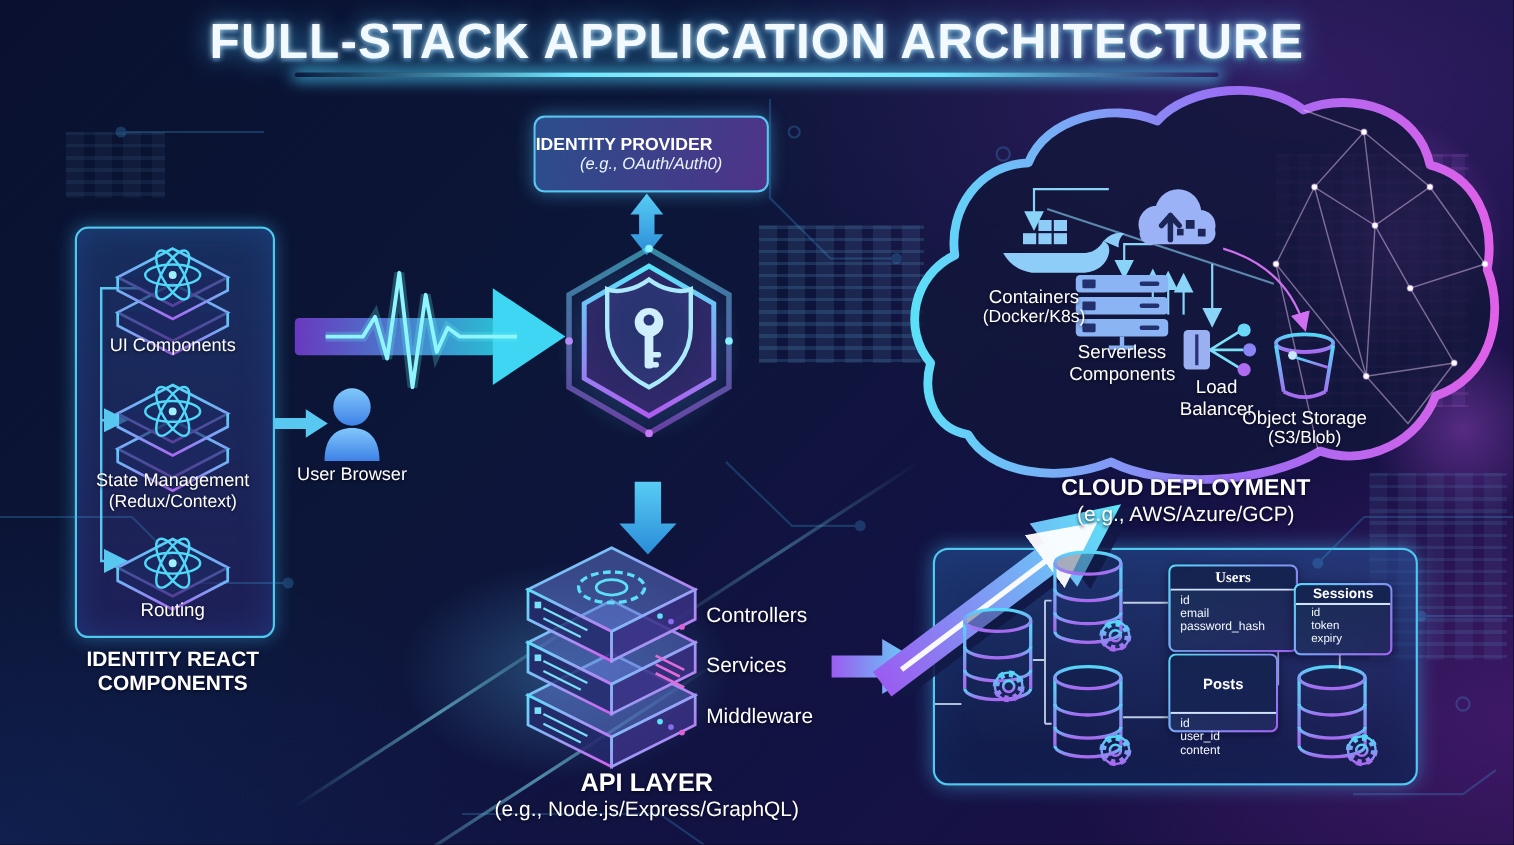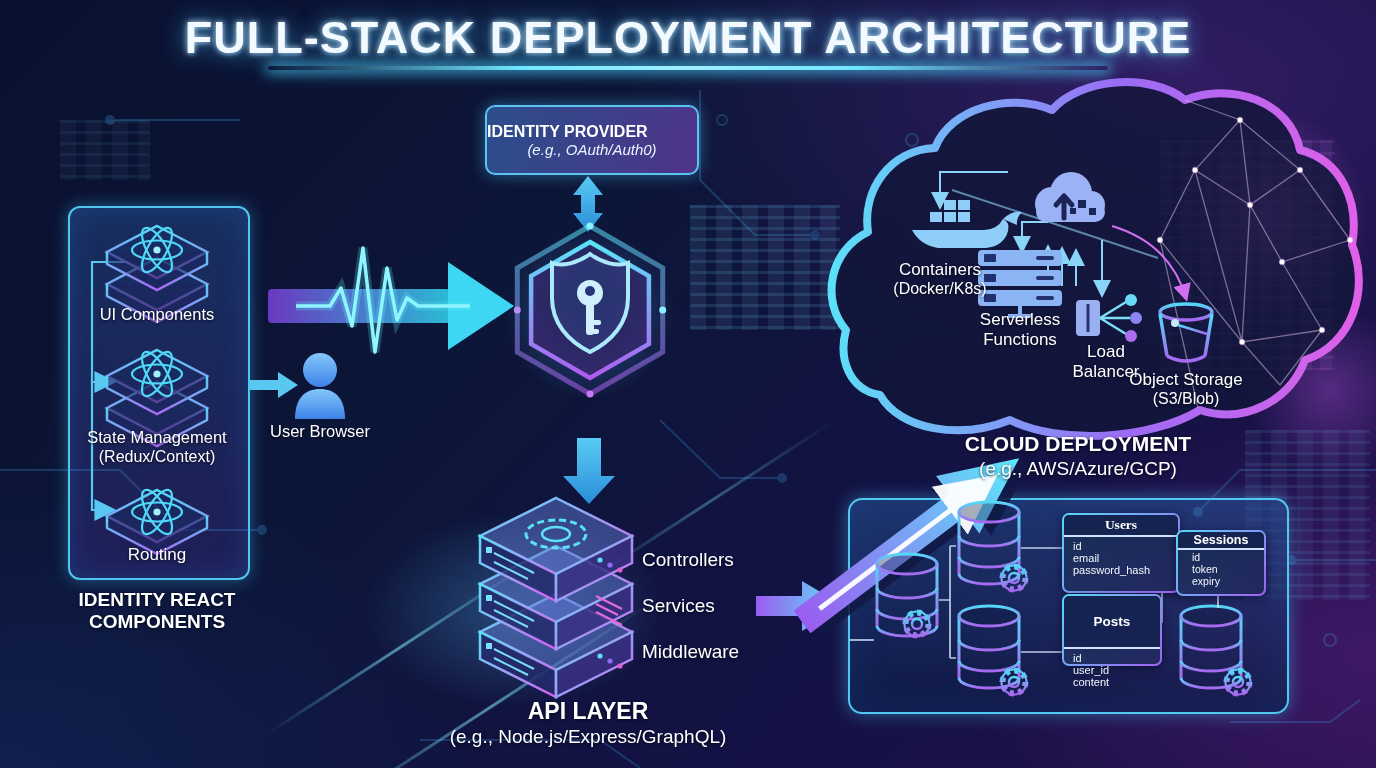--- a/index.html
+++ b/index.html
@@ -64,21 +64,21 @@
   <div class="glow" style="left:1130px;top:60px;width:280px;height:320px;background:radial-gradient(closest-side,rgba(225,100,250,.40),transparent 70%);"></div>
   <div class="glow" style="left:1210px;top:270px;width:240px;height:240px;background:radial-gradient(closest-side,rgba(200,90,245,.35),transparent 70%);"></div>
   <div class="streak" style="left:240px;top:646px;width:320px;transform:rotate(-33deg);"></div>
   <div class="streak" style="left:300px;top:706px;width:380px;transform:rotate(-33deg);"></div>
   <div class="streak" style="left:560px;top:500px;width:300px;transform:rotate(-33deg);opacity:.6;"></div>
   <div class="codebar" style="left:690px;top:205px;width:150px;height:125px;"></div>
   <div class="codebar mg" style="left:1160px;top:140px;width:175px;height:230px;opacity:.45;"></div>
   <div class="codebar" style="left:1245px;top:430px;width:125px;height:170px;opacity:.35;"></div>
   <div class="codebar" style="left:60px;top:120px;width:90px;height:60px;opacity:.25;"></div>
 
-  <div class="lbl" id="title">FULL-STACK DEPLOYMENT ARCHITECTURE</div>
+  <div class="lbl" id="title">FULL-STACK APPLICATION ARCHITECTURE</div>
   <div class="abs" id="title-underline"></div>
 
   <div class="panel" id="frontend-panel"></div>
   <div id="identity-box" class="panel">
     <div class="t1">IDENTITY PROVIDER</div>
     <div class="t2">(e.g., OAuth/Auth0)</div>
   </div>
   <div class="panel" id="db-panel"></div>
 
   <svg class="abs" width="1376" height="768" viewBox="0 0 1376 768" style="left:0;top:0;pointer-events:none;">
@@ -398,21 +398,21 @@
 
 
   <div class="lbl" style="left:642px;top:549px;width:140px;text-align:left;font-size:19px;">Controllers</div>
   <div class="lbl" style="left:642px;top:595px;width:140px;text-align:left;font-size:19px;">Services</div>
   <div class="lbl" style="left:642px;top:641px;width:140px;text-align:left;font-size:19px;">Middleware</div>
   <div class="lbl bold" style="left:478px;top:698px;width:220px;font-size:23px;">API LAYER</div>
   <div class="lbl" style="left:418px;top:726px;width:340px;font-size:19px;">(e.g., Node.js/Express/GraphQL)</div>
 
   <div class="lbl svc-name" style="left:870px;top:260px;width:140px;">Containers</div>
   <div class="lbl svc-sub" style="left:870px;top:280px;width:140px;">(Docker/K8s)</div>
-  <div class="lbl svc-name" style="left:972px;top:310px;width:96px;">Serverless Functions</div>
+  <div class="lbl svc-name" style="left:972px;top:310px;width:96px;">Serverless Components</div>
   <div class="lbl svc-name" style="left:1064px;top:342px;width:84px;">Load Balancer</div>
   <div class="lbl svc-name" style="left:1116px;top:370px;width:140px;">Object Storage</div>
   <div class="lbl svc-sub" style="left:1116px;top:390px;width:140px;">(S3/Blob)</div>
   <div class="lbl bold" style="left:958px;top:432px;width:240px;font-size:21px;">CLOUD DEPLOYMENT</div>
   <div class="lbl" style="left:948px;top:458px;width:260px;font-size:19px;">(e.g., AWS/Azure/GCP)</div>
 
   <div class="tcard" style="left:1062px;top:513px;width:114px;height:76px;font-size:11px;">
     <div class="hd" style="font-size:13.5px;padding:2px 0;font-family:Liberation Serif, serif;">Users</div>
     <div class="fl">
       <div>id</div>

